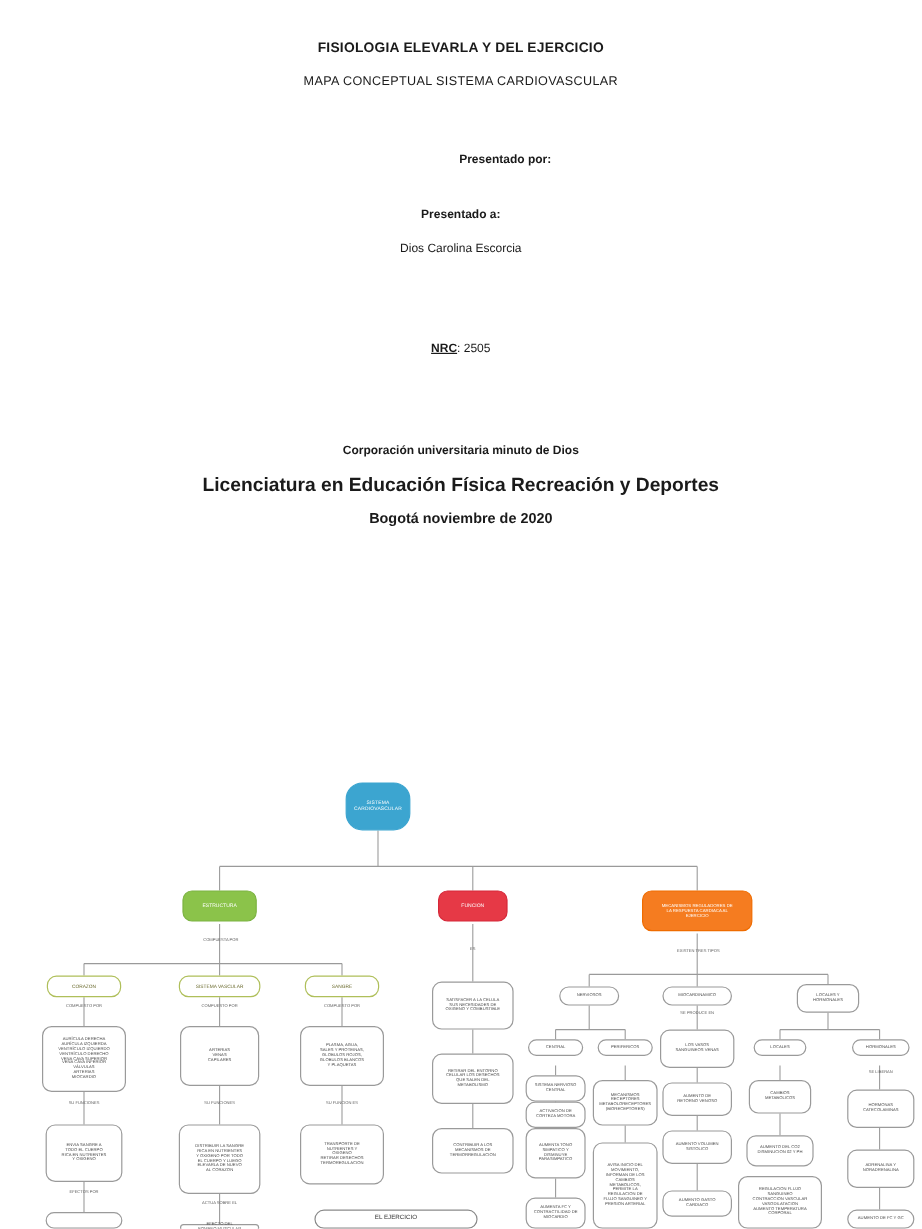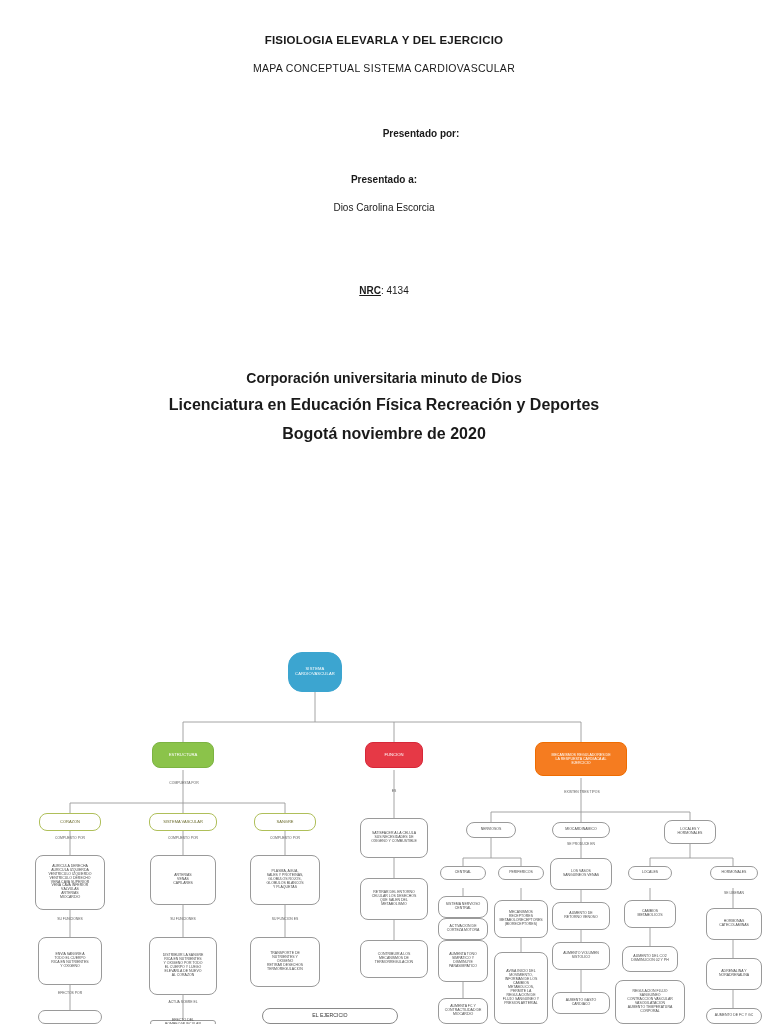--- a/index.html
+++ b/index.html
@@ -24,23 +24,23 @@
   }
   .title-sub {
     font-size: 10.5px; font-weight: normal; letter-spacing: .3px;
     position: absolute; top: 62px; width: 100%;
   }
   .pres-por { font-size: 10px; font-weight: bold; position: absolute; top: 128px; width: 100%; margin-left: 37px; }
   .pres-a   { font-size: 10px; font-weight: bold; position: absolute; top: 174px; width: 100%; text-align: center; }
   .teacher  { font-size: 10px; position: absolute; top: 202px; width: 100%; }
   .nrc      { font-size: 10px; position: absolute; top: 285px; width: 100%; }
   .nrc b    { font-weight: bold; text-decoration: underline; }
-  .org1 { font-size: 14px; font-weight: bold; position: absolute; top: 370px; width: 100%; }
+  .org1 { font-size: 10px; font-weight: bold; position: absolute; top: 370px; width: 100%; }
   .org2 { font-size: 16px; font-weight: bold; position: absolute; top: 396px; width: 100%; }
-  .org3 { font-size: 16px; font-weight: bold; position: absolute; top: 425px; width: 100%; }
+  .org3 { font-size: 12px; font-weight: bold; position: absolute; top: 425px; width: 100%; }
 
   
   #map-area { position: absolute; left: 0; top: 600px; width: 768px; height: 424px; }
   #map-svg  { position: absolute; left: 0; top: 0; }
 
   .node {
     position: absolute;
     display: flex; align-items: center; justify-content: center;
     text-align: center;
     border-radius: 8px;
@@ -69,21 +69,21 @@
 </style>
 </head>
 <body>
 
 <div class="cover">
   <div class="ct title-main">FISIOLOGIA ELEVARLA Y DEL EJERCICIO</div>
   <div class="ct title-sub">MAPA CONCEPTUAL SISTEMA CARDIOVASCULAR</div>
   <div class="ct pres-por">Presentado por:</div>
   <div class="ct pres-a">Presentado a:</div>
   <div class="ct teacher">Dios Carolina Escorcia</div>
-  <div class="ct nrc"><b>NRC</b><span>: 4134</span></div>
+  <div class="ct nrc"><b>NRC</b><span>: 2505</span></div>
   <div class="ct org1">Corporación universitaria minuto de Dios</div>
   <div class="ct org2">Licenciatura en Educación Física Recreación y Deportes</div>
   <div class="ct org3">Bogotá noviembre de 2020</div>
 </div>
 
 <div id="map-area">
 
   <svg id="map-svg" width="768" height="424">
     <g stroke="#9a9a9a" stroke-width="0.9" fill="none">
 

